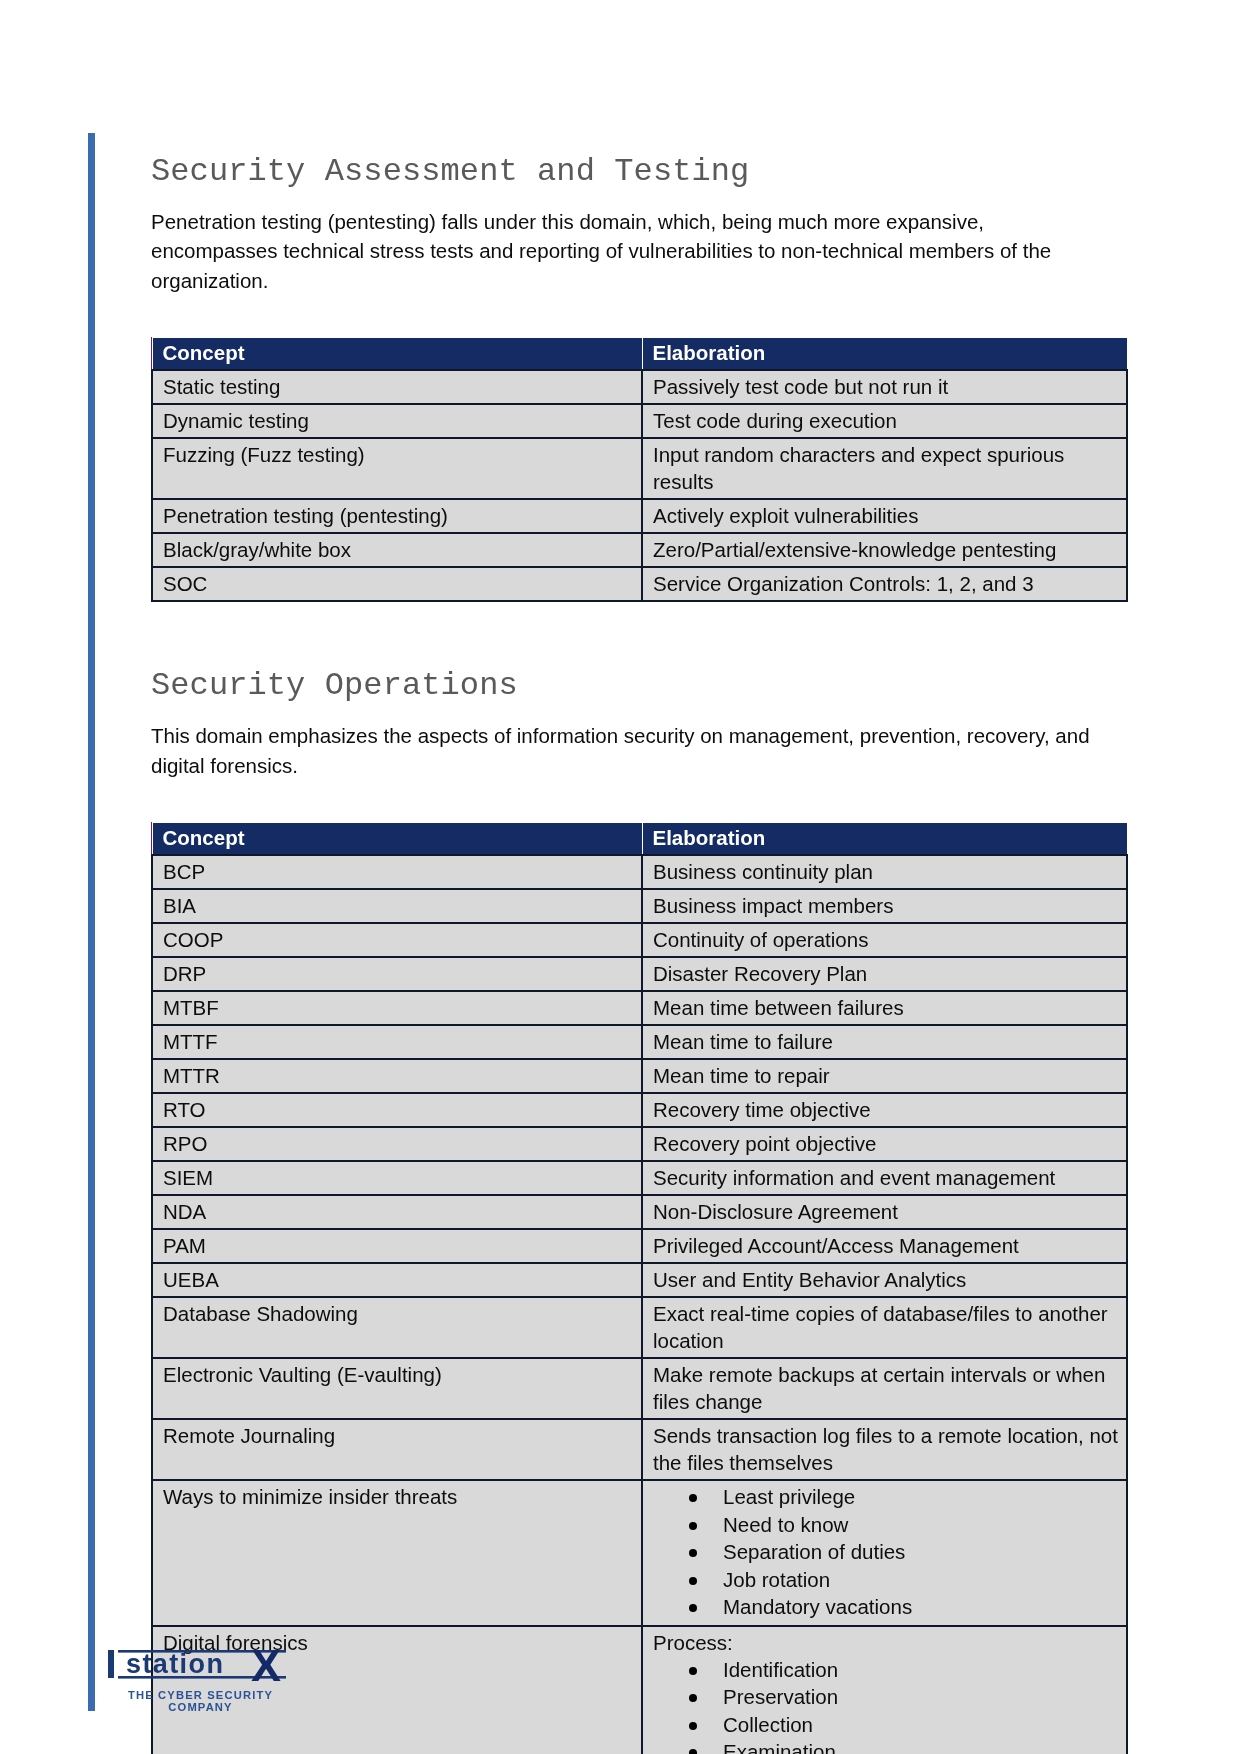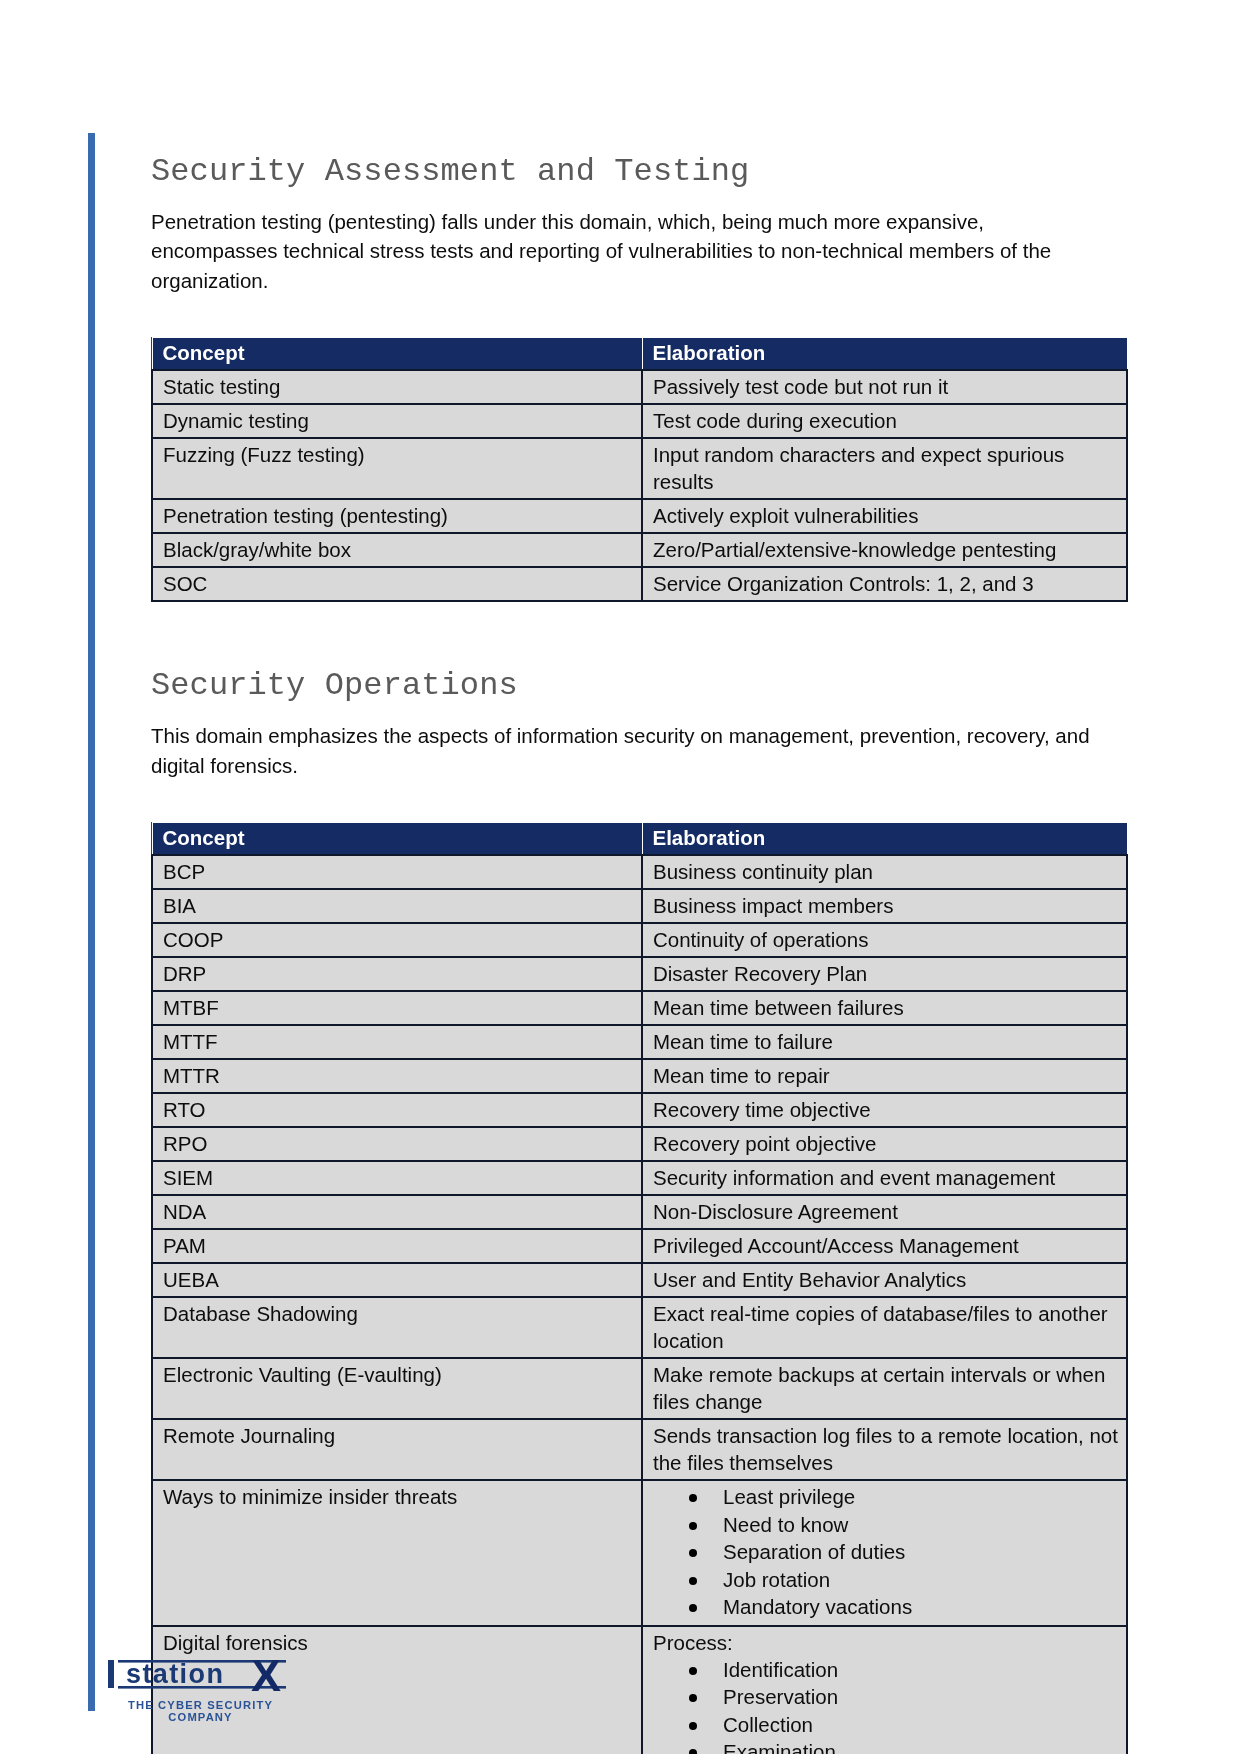--- a/index.html
+++ b/index.html
@@ -115,21 +115,20 @@
   
   .footer-logo {
     position: absolute;
     left: 108px;
     top: 1645px;
     width: 200px;
   }
   .logo-wordmark {
     position: relative;
     height: 40px;
-    margin-top: 10px;
   }
   .logo-rules {
     position: absolute;
     left: 0;
     top: 3px;
     width: 178px;
     height: 34px;
   }
   .logo-station {
     position: absolute;

